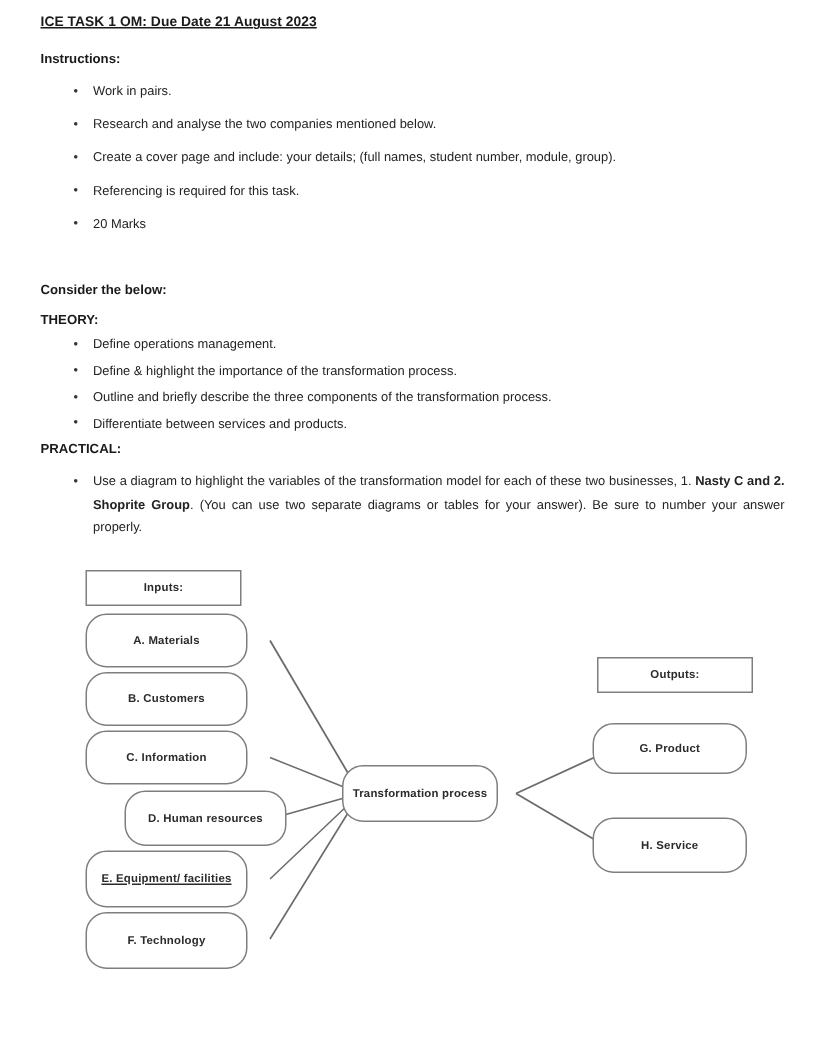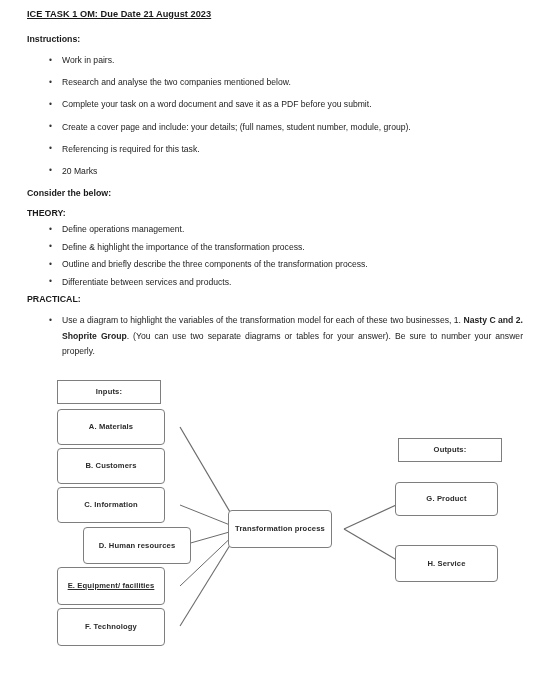--- a/index.html
+++ b/index.html
@@ -109,36 +109,35 @@
     display: flex;
     align-items: center;
     justify-content: center;
     text-align: center;
     font-size: 7.6px;
     line-height: 10px;
     font-weight: bold;
     color: #2b2b2b;
     letter-spacing: 0.15px;
   }
-  .node.rounded { border-radius: 4px; }
+  .node.rounded { border-radius: 14px; }
   .node.square  { border-radius: 0; }
 </style>
 </head>
 <body>
 
 <div class="doc">
 
   <div class="title">ICE TASK 1 OM: Due Date 21 August 2023</div>
 
   <div class="heading" style="top:34px;">Instructions:</div>
 
   <div class="bullet-list" style="top:55px;">
     <div class="bullet">Work in pairs.</div>
     <div class="bullet">Research and analyse the two companies mentioned below.</div>
-    <div class="bullet">Complete your task on a word document and save it as a PDF before you submit.</div>
     <div class="bullet">Create a cover page and include: your details; (full names, student number, module, group).</div>
     <div class="bullet">Referencing is required for this task.</div>
     <div class="bullet">20 Marks</div>
   </div>
 
   <div class="heading" style="top:188px;">Consider the below:</div>
   <div class="heading" style="top:208px;">THEORY:</div>
 
   <div class="bullet-list" style="top:224px;">
     <div class="bullet tight">Define operations management.</div>

